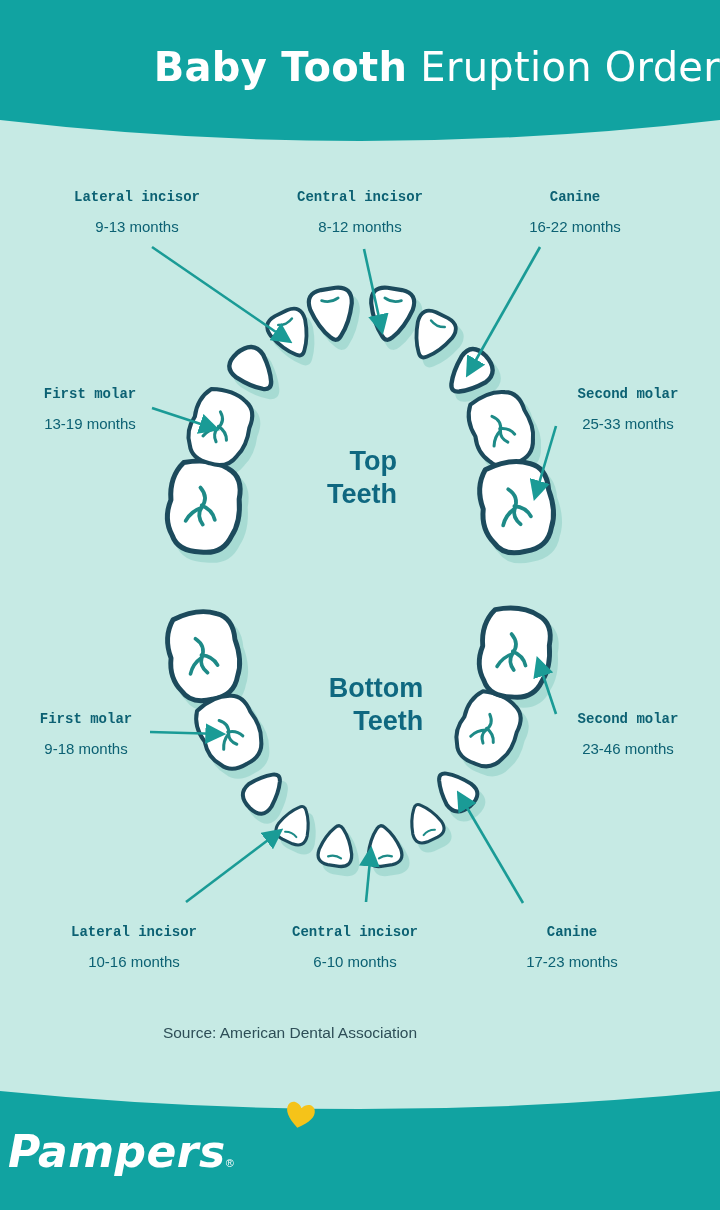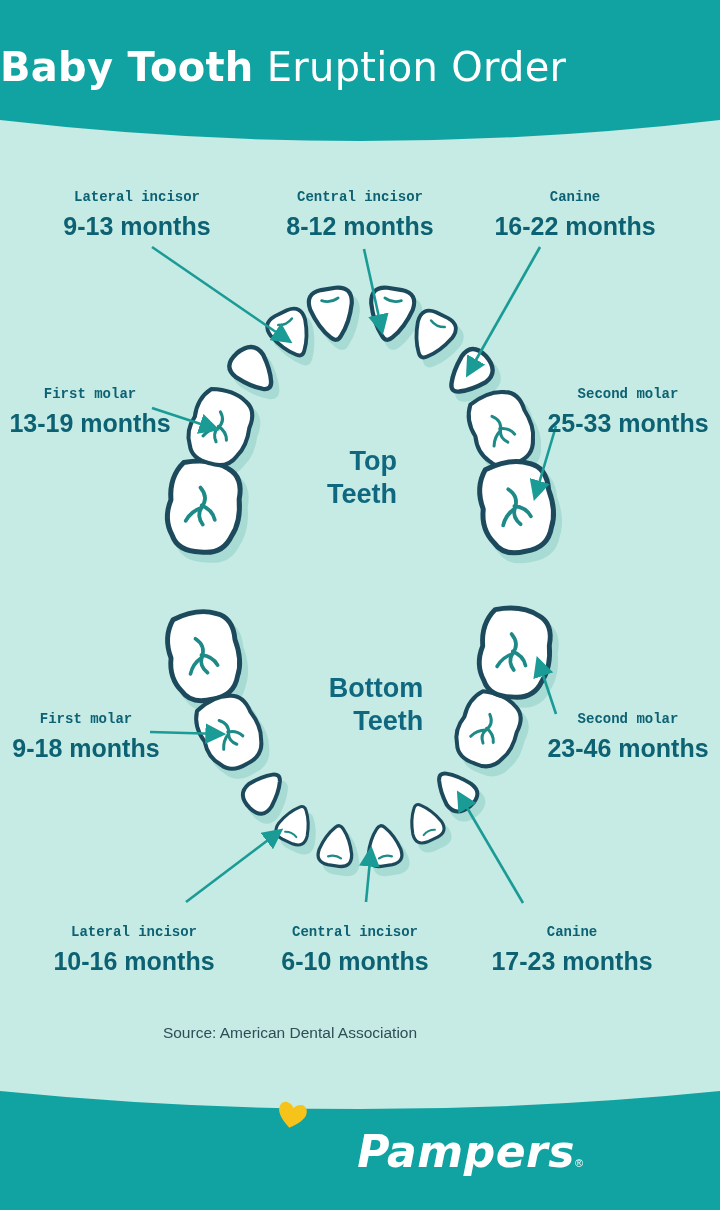--- a/index.html
+++ b/index.html
@@ -4,44 +4,44 @@
 <style>
   html,body{margin:0;padding:0;background:#e8e8e8;}
   .page{
     position:relative;width:720px;height:1210px;overflow:hidden;
     background:#C6EAE4;
     font-family:"Liberation Sans",sans-serif;
   }
   .hdr-svg{position:absolute;top:0;left:0;}
   .ftr-svg{position:absolute;top:1085px;left:0;}
   .title{
-    position:absolute;top:44px;left:0;width:720px;text-align:left;
+    position:absolute;top:44px;left:0;width:720px;text-align:right;
     color:#ffffff;font-size:40px;letter-spacing:.3px;
     font-family:"DejaVu Sans",sans-serif;white-space:nowrap;
   }
   .title .b{font-weight:800;}
   .title .l{font-weight:500;}
   .figure{position:absolute;top:0;left:0;pointer-events:none;}
   .shadow{filter:drop-shadow(6px 8px 0 #A7DBD3);}
   .label{
     position:absolute;transform:translateX(-50%);text-align:center;
     color:#0C6173;white-space:nowrap;
   }
   .label .nm{font-weight:700;font-size:14px;line-height:29px;font-family:Liberation Mono, monospace;}
-  .label .rg{font-weight:700;font-size:25px;line-height:29px;}
+  .label .rg{font-weight:400;font-size:15px;line-height:29px;}
   .arch-heading{
     position:absolute;transform:translateX(-50%);text-align:right;
     color:#0F6880;font-weight:700;font-size:27px;line-height:33px;
   }
   .source{
     position:absolute;top:1024px;left:0;width:580px;text-align:center;
     color:#2E4E57;font-size:15.5px;
   }
   .logo-wrap{
-    position:absolute;top:1100px;left:0;width:583px;text-align:right;color:#ffffff;
+    position:absolute;top:1100px;left:0;width:583px;text-align:left;color:#ffffff;padding-left:8px;
   }
   .logo-heart{display:block;margin:0 auto -2px auto;transform:rotate(12deg);}
   .logo-text{
     font-family:"DejaVu Sans",sans-serif;font-style:italic;font-weight:700;
     font-size:44px;letter-spacing:.5px;line-height:48px;
   }
   .reg{font-size:11px;font-style:normal;vertical-align:baseline;}
 </style>
 </head>
 <body>

